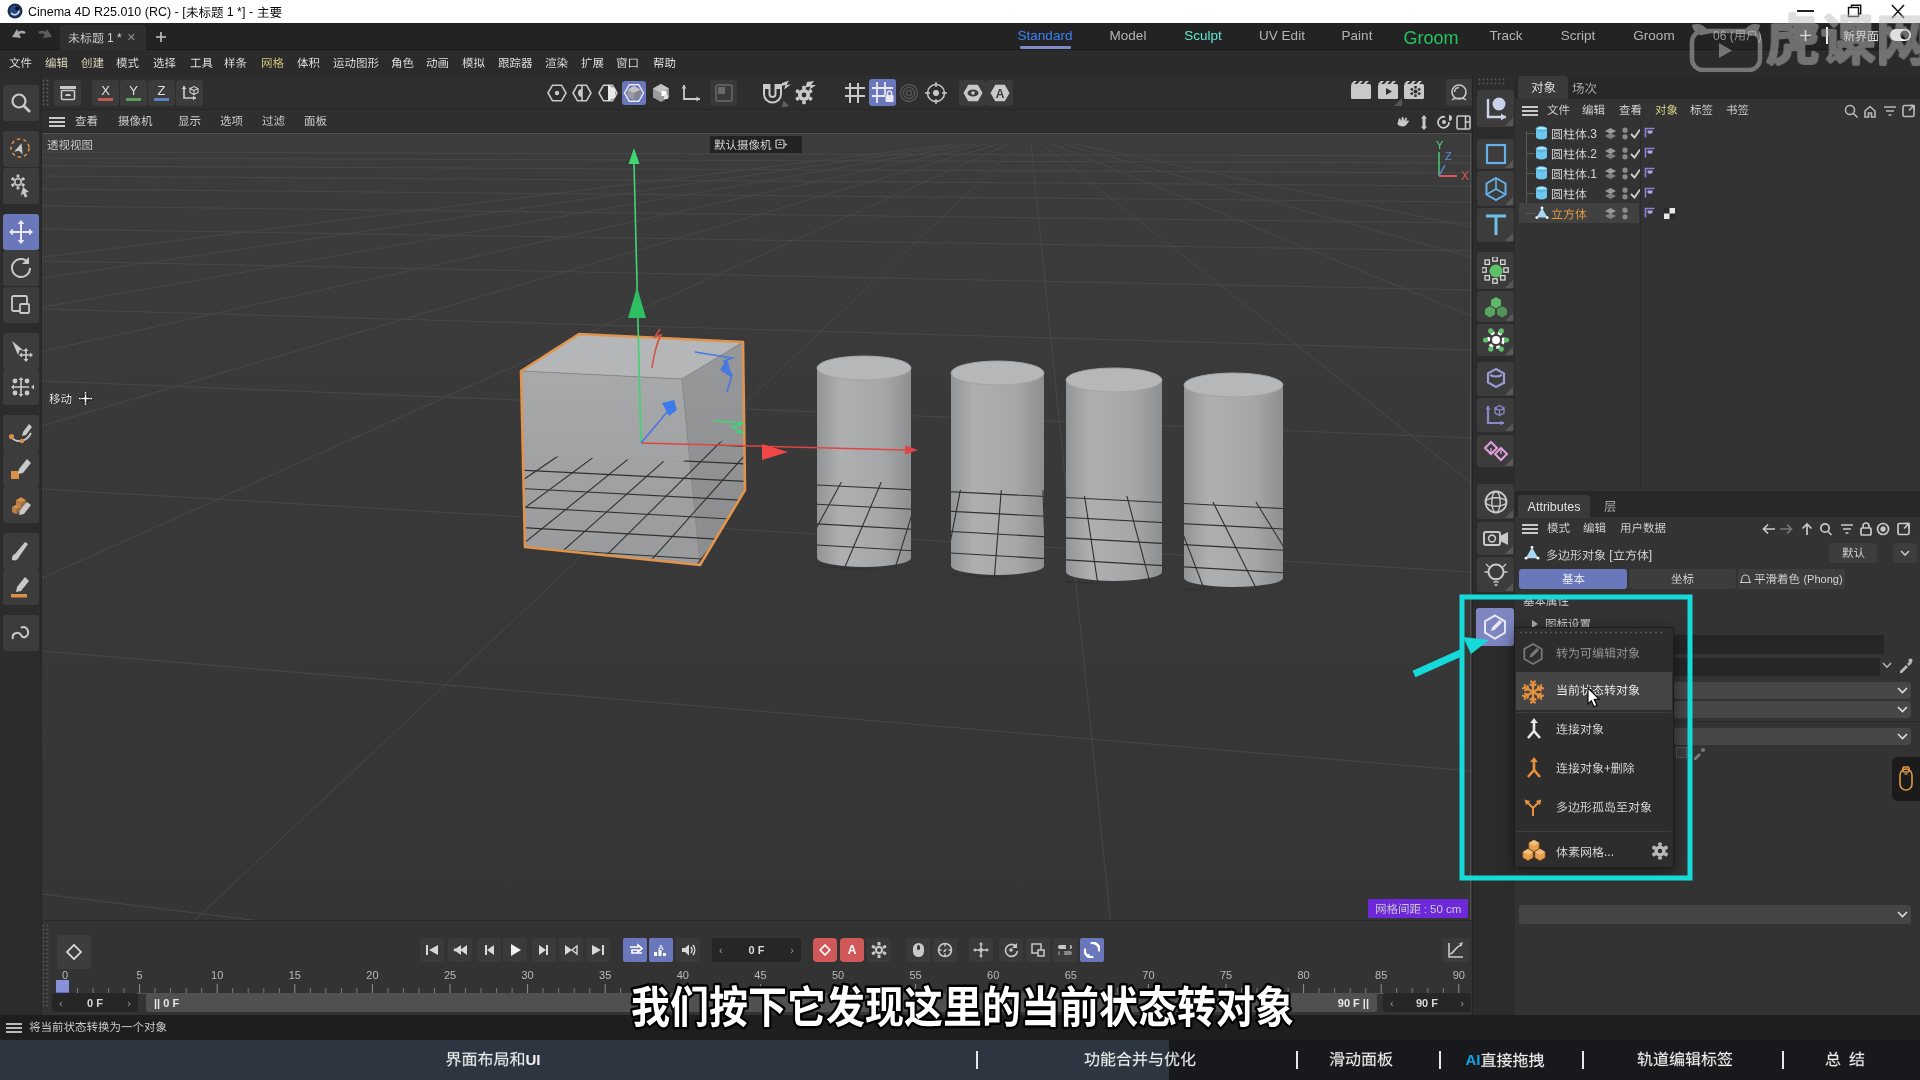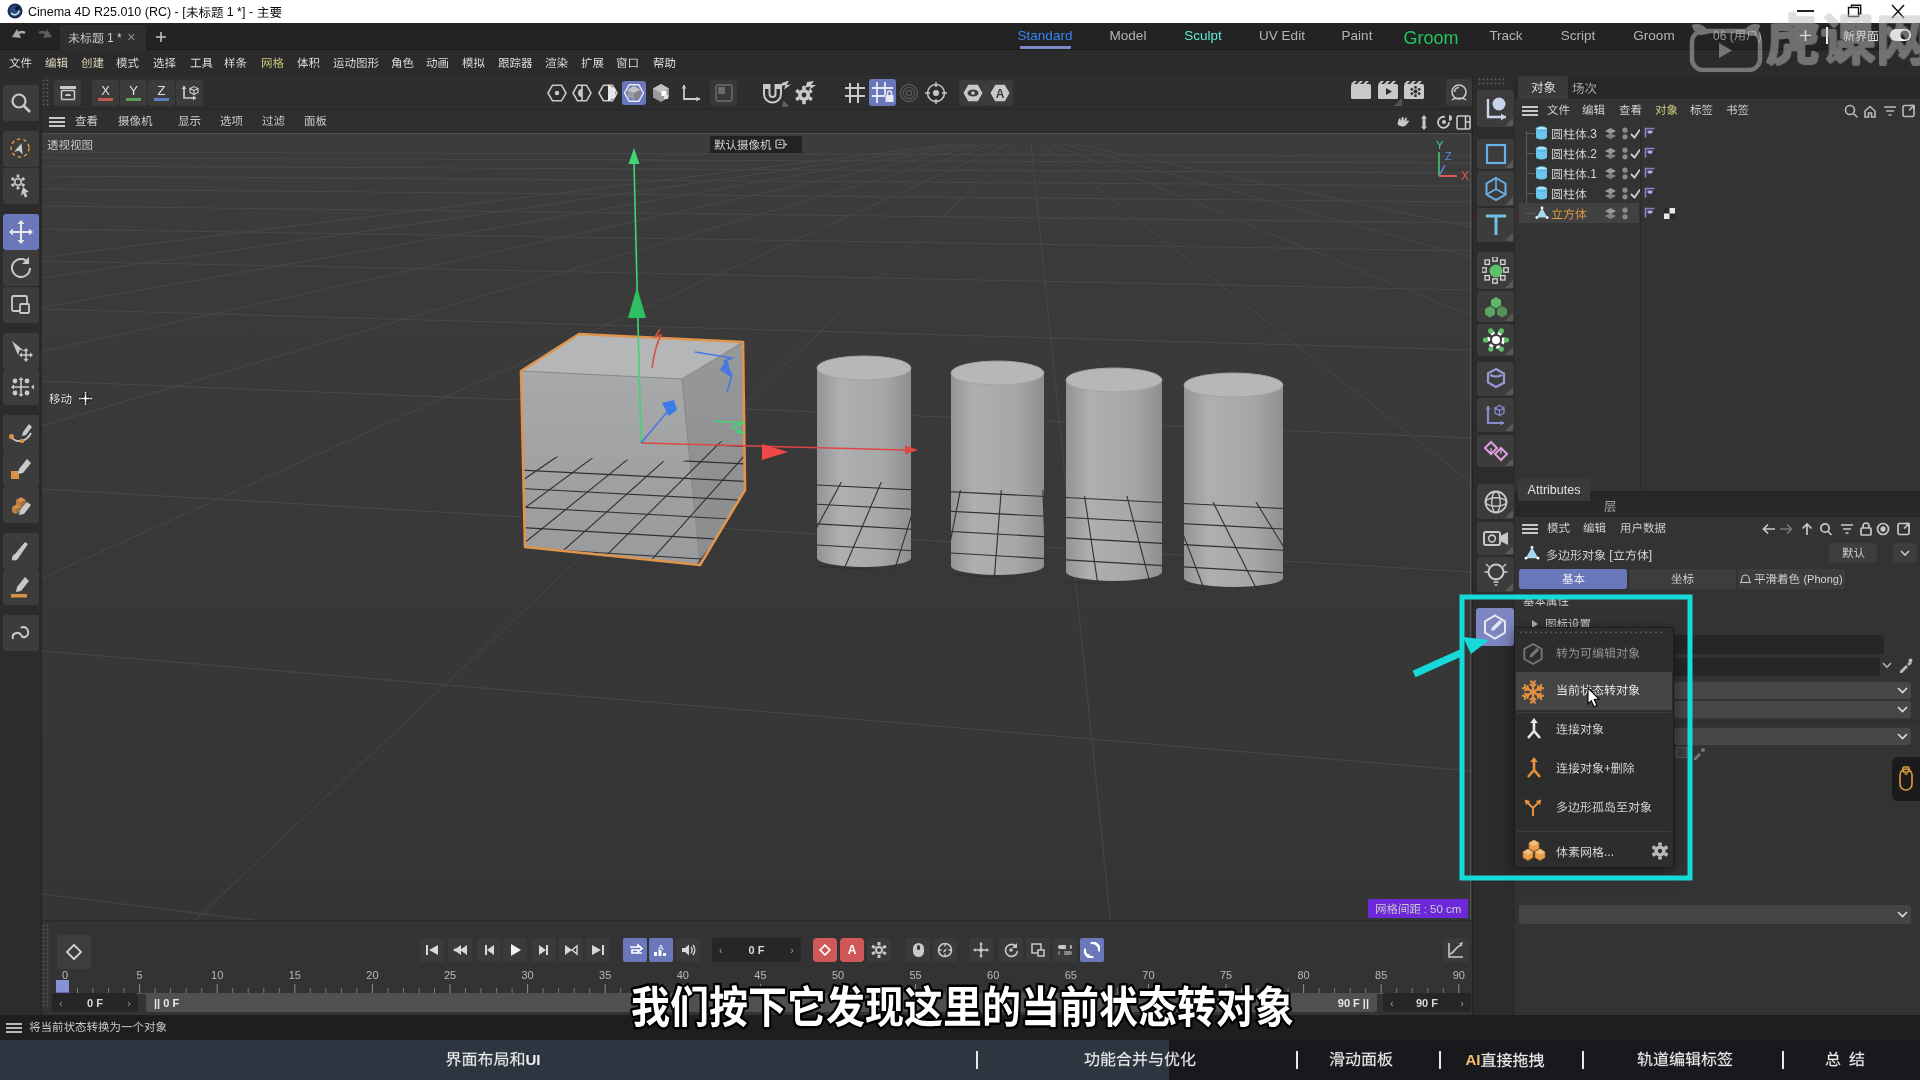--- a/index.html
+++ b/index.html
@@ -1553,21 +1553,21 @@
 <div class="abs" style="left:1663px;top:207px;">
     <svg width="13" height="13">
       <rect x="1" y="1" width="11" height="11" fill="#e8e8e8"></rect>
       <rect x="1" y="1" width="5.5" height="5.5" fill="#2a2a2a"></rect>
       <rect x="6.5" y="6.5" width="5.5" height="5.5" fill="#2a2a2a"></rect>
     </svg>
   </div>
 <div class="abs" style="left:1640px;top:122px;width:1px;height:370px;background:#2a2a2a"></div>
 <div class="abs" style="left:1515px;top:491px;width:405px;height:3px;background:#262626"></div>
 <div class="abs" style="left:1515px;top:494px;width:405px;height:23px;background:#282828"></div>
-<div class="abs" style="left:1518px;top:478px;width:72px;height:23px;background:#3a3a3a;border-radius:3px 3px 0 0;display:flex;align-items:center;justify-content:center;color:#e2e2e2;font-size:12.5px">Attributes</div>
+<div class="abs" style="left:1518px;top:495px;width:72px;height:23px;background:#3a3a3a;border-radius:3px 3px 0 0;display:flex;align-items:center;justify-content:center;color:#e2e2e2;font-size:12.5px">Attributes</div>
 <div class="abs" style="left:1604px;top:500px;">
     <svg width="12.5" height="12.5" viewBox="0 -880 1000 1000" style="overflow:visible">
       <g transform="scale(1,-1)" fill="#a8a8a8">
         <use href="#gr5c42"></use>
       </g>
     </svg>
   </div>
 <div class="abs" style="left:1521px;top:523px;width:18px;height:12px;">
     <svg width="18" height="12">
       <path d="M1 2h16M1 6h16M1 10h16" stroke="#c9c9c9" stroke-width="1.8"></path>
@@ -2375,21 +2375,21 @@
       <g transform="scale(1,-1)" fill="#f0f0f0" stroke="#f0f0f0" stroke-width="14" paint-order="stroke" stroke-linejoin="round">
         <use href="#gr6ed1"></use>
         <use href="#gr52a8" x="1000"></use>
         <use href="#gr9762" x="2000"></use>
         <use href="#gr677f" x="3000"></use>
       </g>
     </svg>
   </div>
 <div class="abs" style="left:1439px;top:1051px;width:2px;height:18px;background:#e8e8e8"></div>
 <div class="abs" style="left:1505px;top:1051px;transform:translateX(-50%);display:flex;align-items:center">
-    <span style="font-size:15px;color:#fdba74;font-weight:bold">AI</span>
+    <span style="font-size:15px;color:#0ea5e9;font-weight:bold">AI</span>
     <svg width="64.0" height="16" viewBox="0 -880 4000 1000" style="overflow:visible">
       <g transform="scale(1,-1)" fill="#f0f0f0" stroke="#f0f0f0" stroke-width="14" paint-order="stroke" stroke-linejoin="round">
         <use href="#gr76f4"></use>
         <use href="#gr63a5" x="1000"></use>
         <use href="#gr62d6" x="2000"></use>
         <use href="#gr62fd" x="3000"></use>
       </g>
     </svg>
   </div>
 <div class="abs" style="left:1582px;top:1051px;width:2px;height:18px;background:#e8e8e8"></div>

